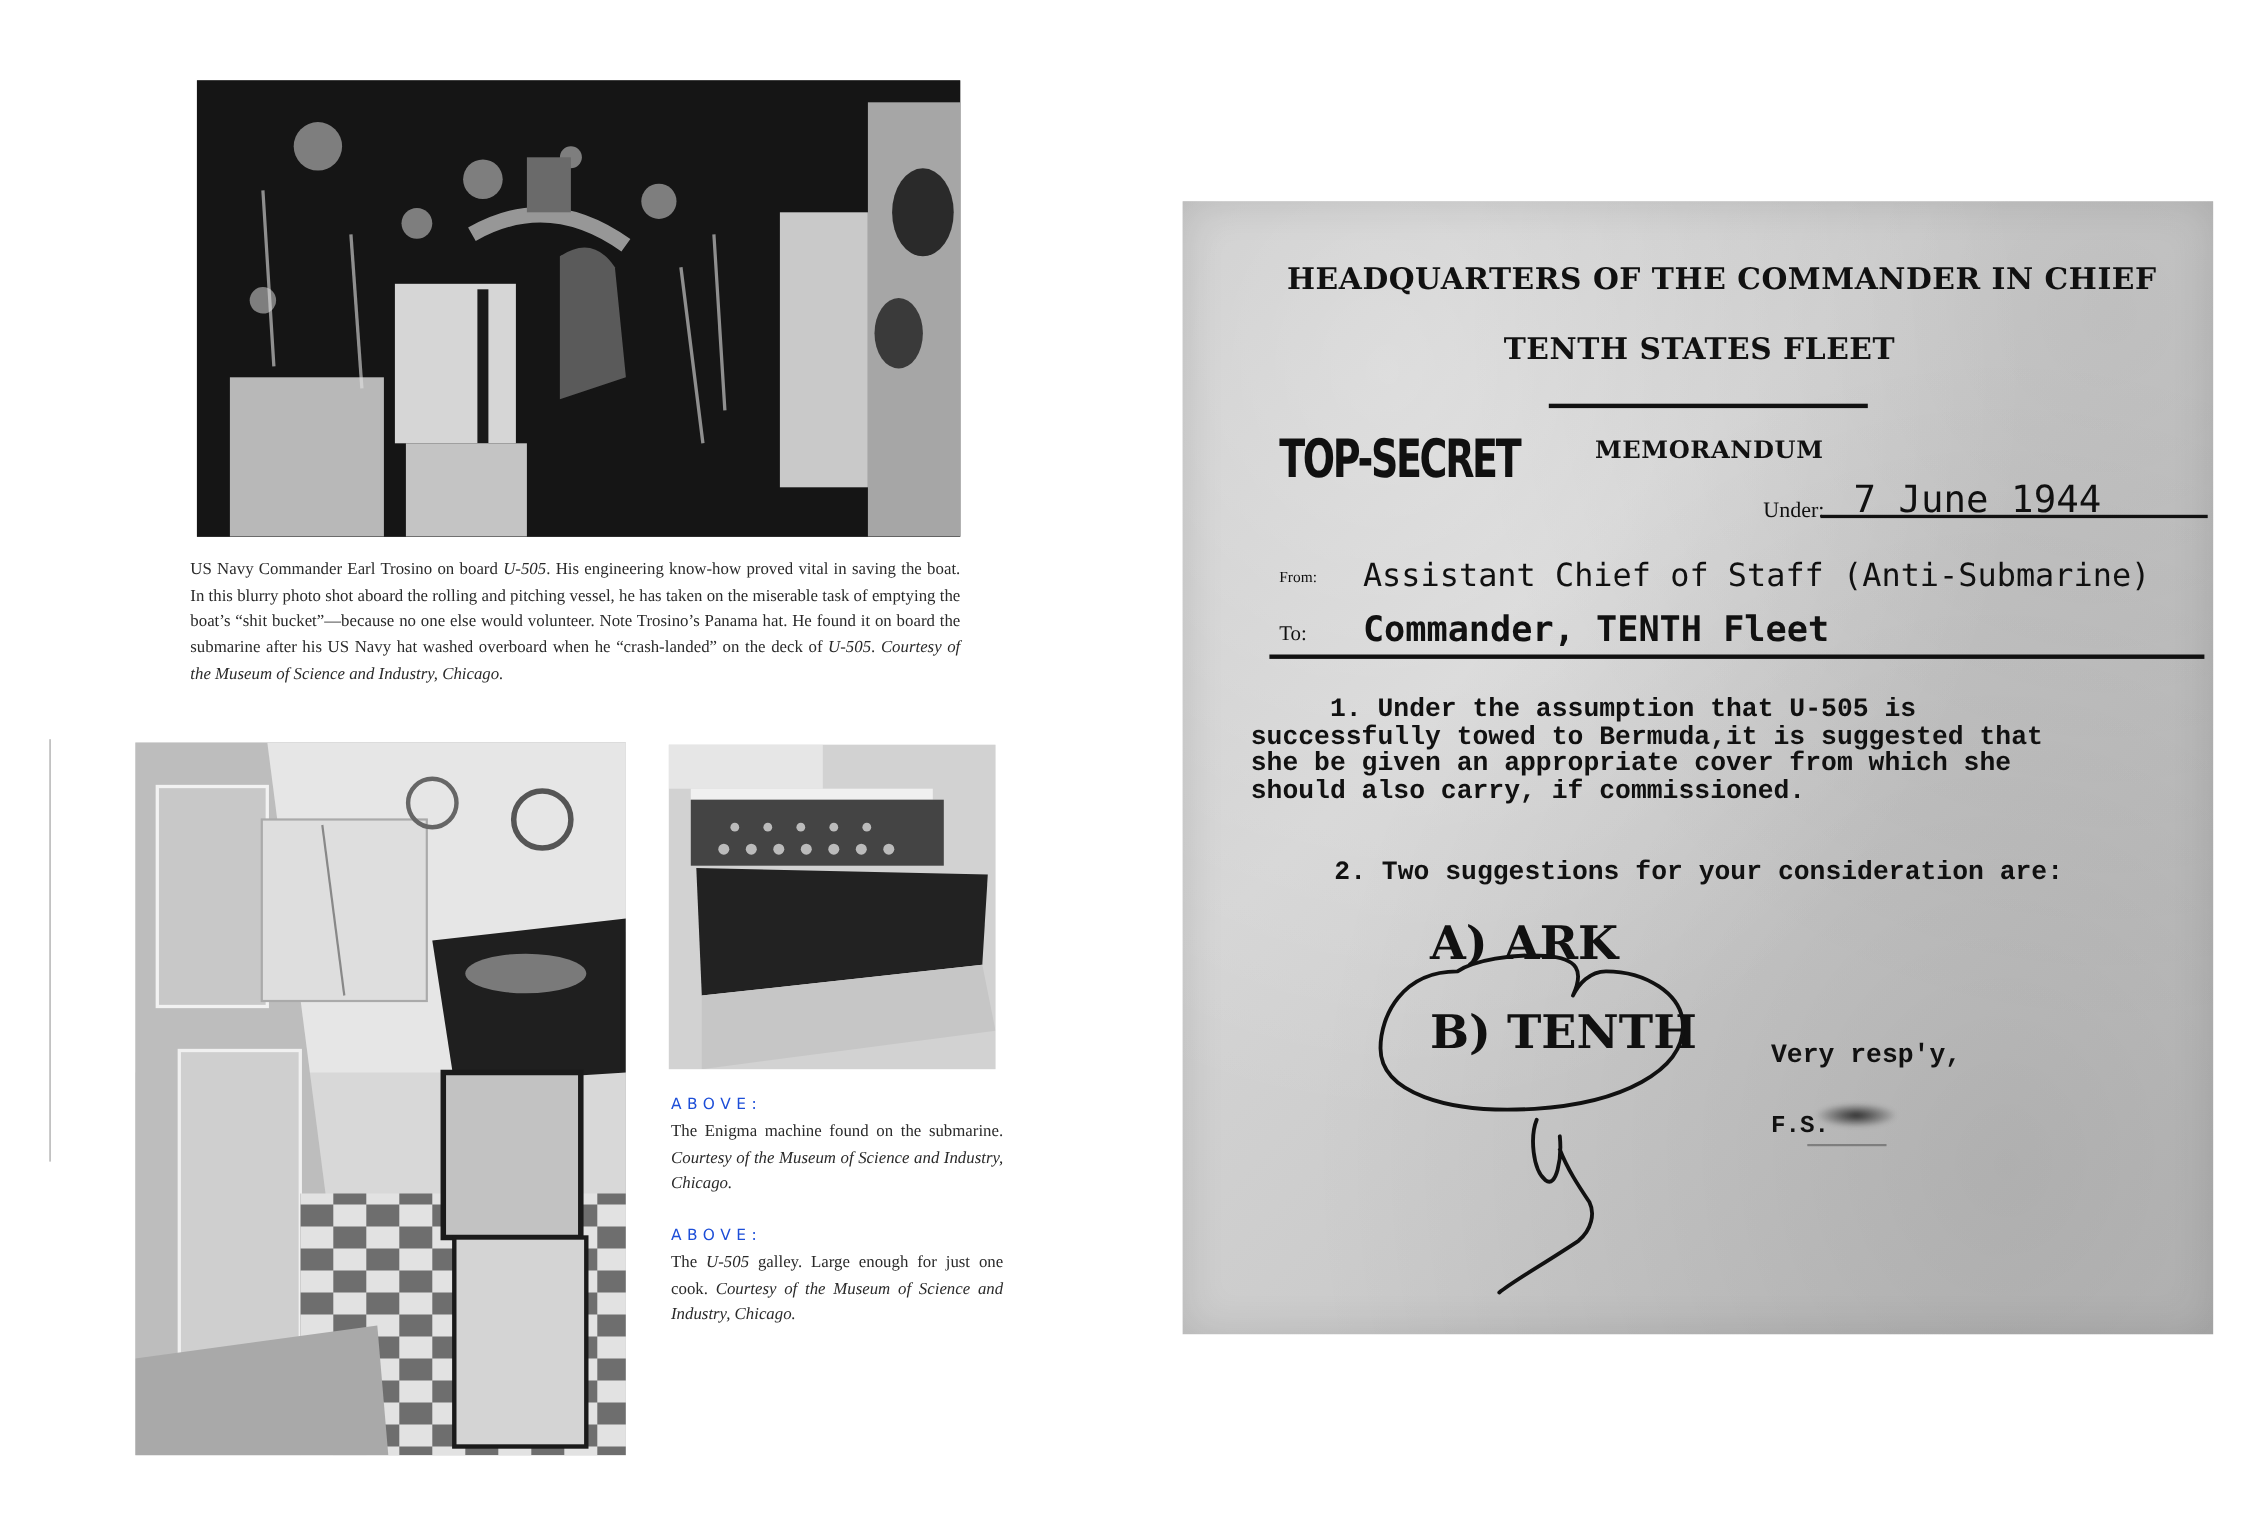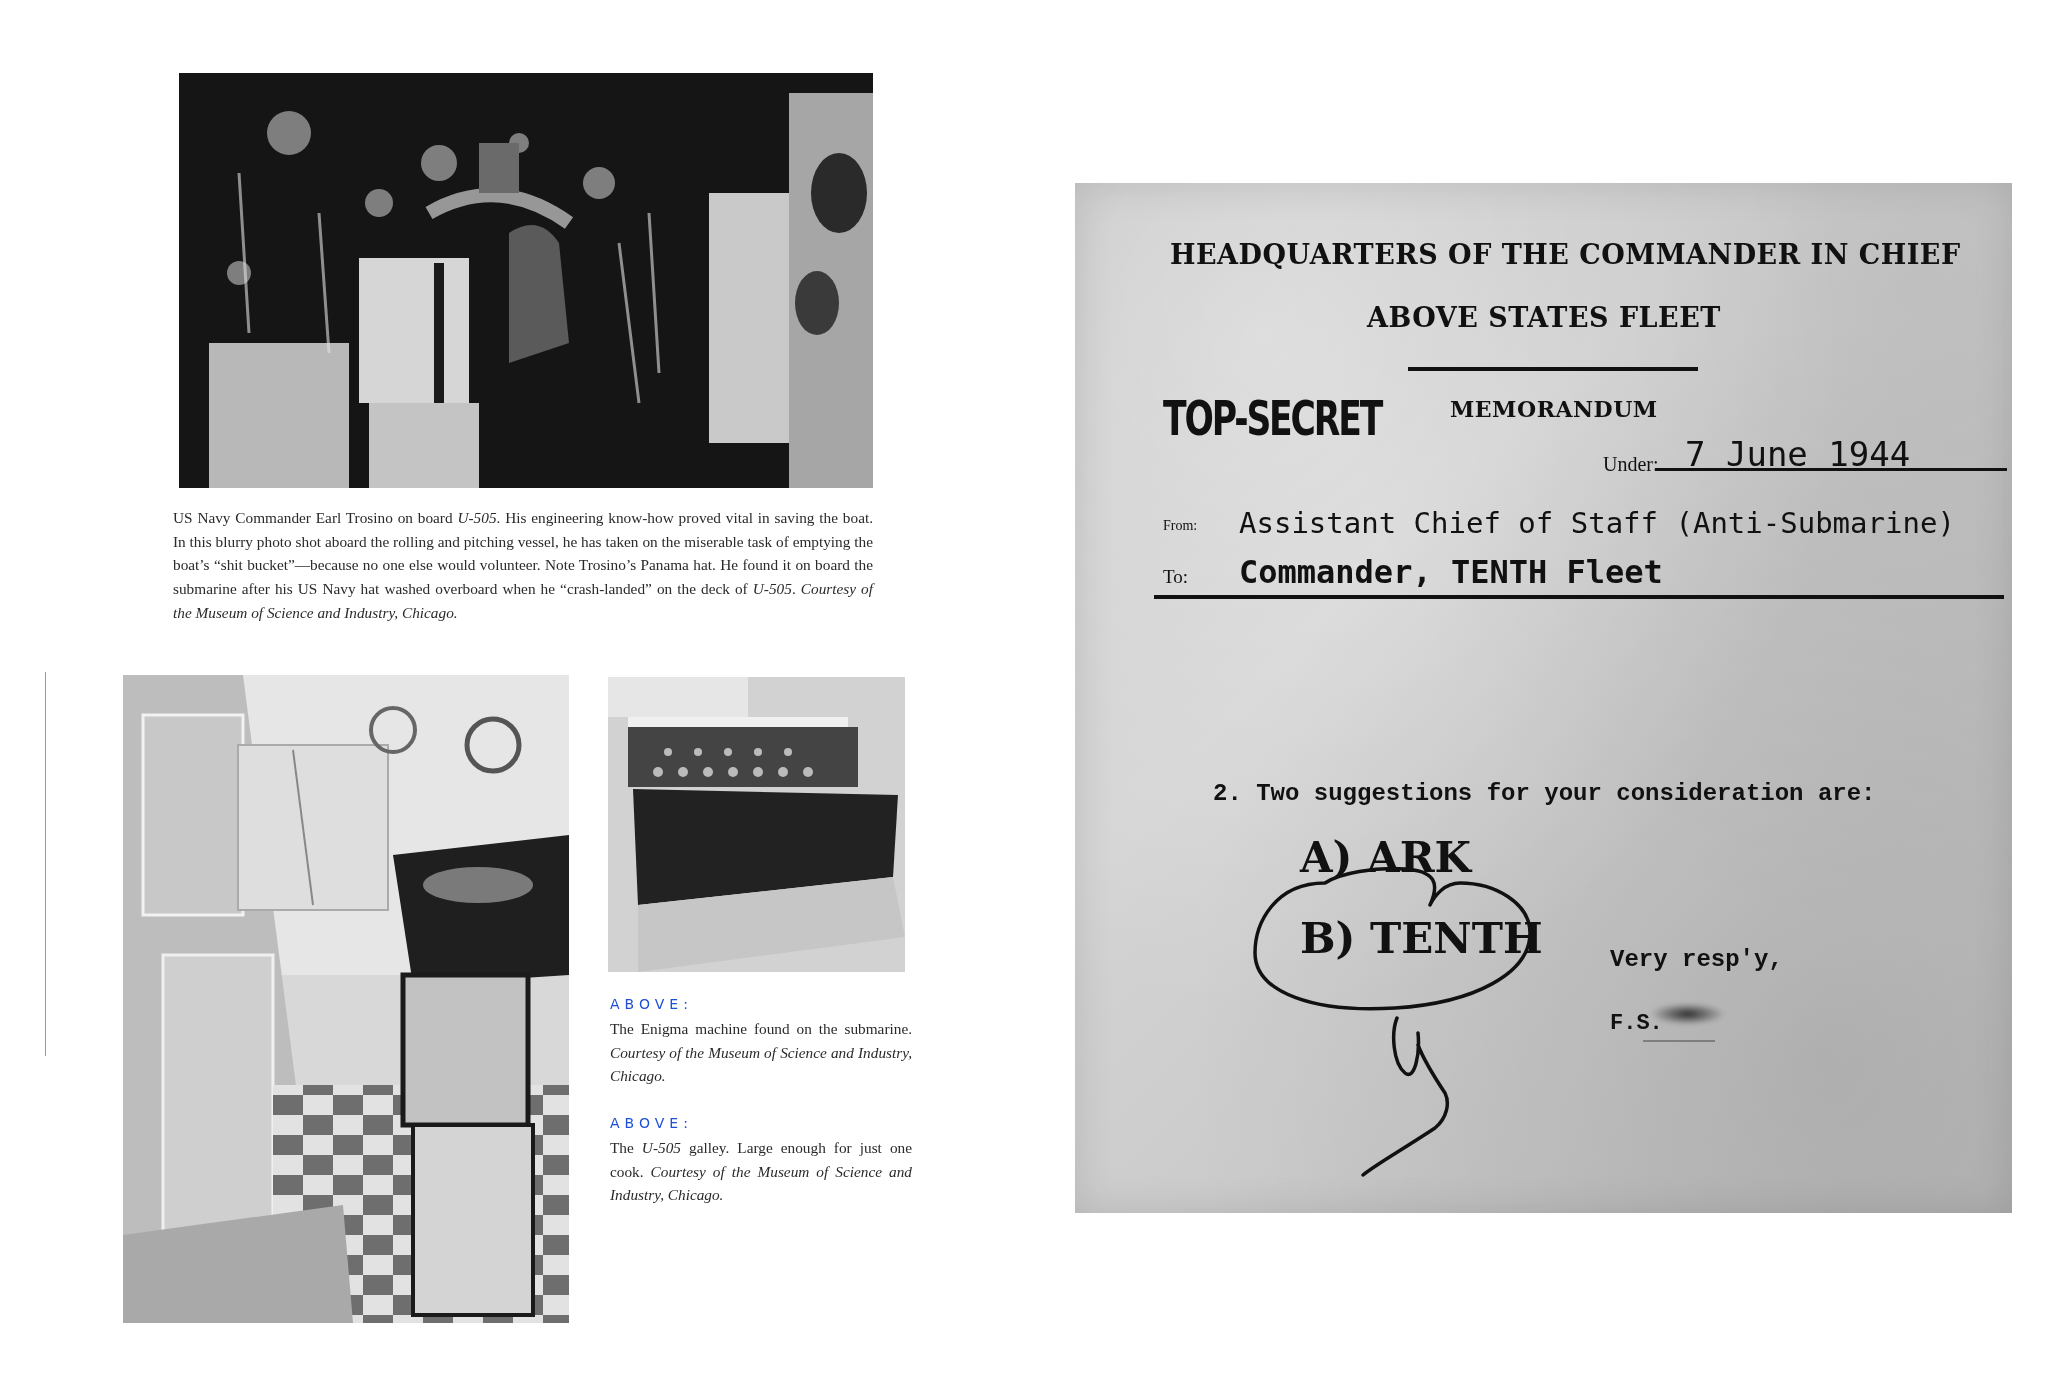--- a/index.html
+++ b/index.html
@@ -174,37 +174,41 @@
   <span>The Enigma machine found on the submarine. </span><i>Courtesy of the Museum of Science and Industry, Chicago.</i>
 </div>
 
 <div class="abs side-caption cap-left">
   <div class="cap-head">ABOVE:</div>
   <span>The </span><i>U-505</i><span> galley. Large enough for just one cook. </span><i>Courtesy of the Museum of Science and Industry, Chicago.</i>
 </div>
 
 <div class="abs memo">
   <div class="abs slab hq-line1">HEADQUARTERS OF THE COMMANDER IN CHIEF</div>
-  <div class="abs slab hq-line2">ABOVE STATES FLEET</div>
+  <div class="abs slab hq-line2">TENTH STATES FLEET</div>
   <div class="abs hq-rule"></div>
 
   <div class="abs top-secret">TOP-SECRET</div>
   <div class="abs slab memorandum">MEMORANDUM</div>
 
   <div class="abs date-label">Under:</div>
   <div class="abs date-value">7 June 1944</div>
   <div class="abs date-rule"></div>
 
   <div class="abs from-label">From:</div>
   <div class="abs from-value">Assistant Chief of Staff (Anti-Submarine)</div>
 
   <div class="abs to-label">To:</div>
   <div class="abs to-value">Commander, TENTH Fleet</div>
   <div class="abs to-rule"></div>
 
+  <div class="abs para1">     1. Under the assumption that U-505 is
+successfully towed to Bermuda,it is suggested that
+she be given an appropriate cover from which she
+should also carry, if commissioned.</div>
   <div class="abs para2">2. Two suggestions for your consideration are:</div>
 
   <div class="abs opt-a">A) ARK</div>
   <div class="abs opt-b">B) TENTH</div>
 
   <svg class="abs annot" viewBox="0 0 937 1030">
     <path d="M250 700 C 200 700, 180 740, 180 770 C 180 810, 240 830, 320 825 C 400 820, 455 790, 455 750 C 455 720, 420 700, 385 700 C 370 700, 360 712, 355 722 M355 722 C 365 700, 360 688, 330 686 C 300 684, 265 690, 250 700" fill="none" stroke="#111" stroke-width="3.5" stroke-linecap="round"></path>
     <path d="M322 835 C 316 850, 318 880, 330 890 C 340 898, 345 870, 343 850 M343 862 C 350 880, 360 895, 370 910 C 375 920, 372 935, 360 945 C 330 965, 300 982, 288 992" fill="none" stroke="#111" stroke-width="3.5" stroke-linecap="round"></path>
   </svg>
 

